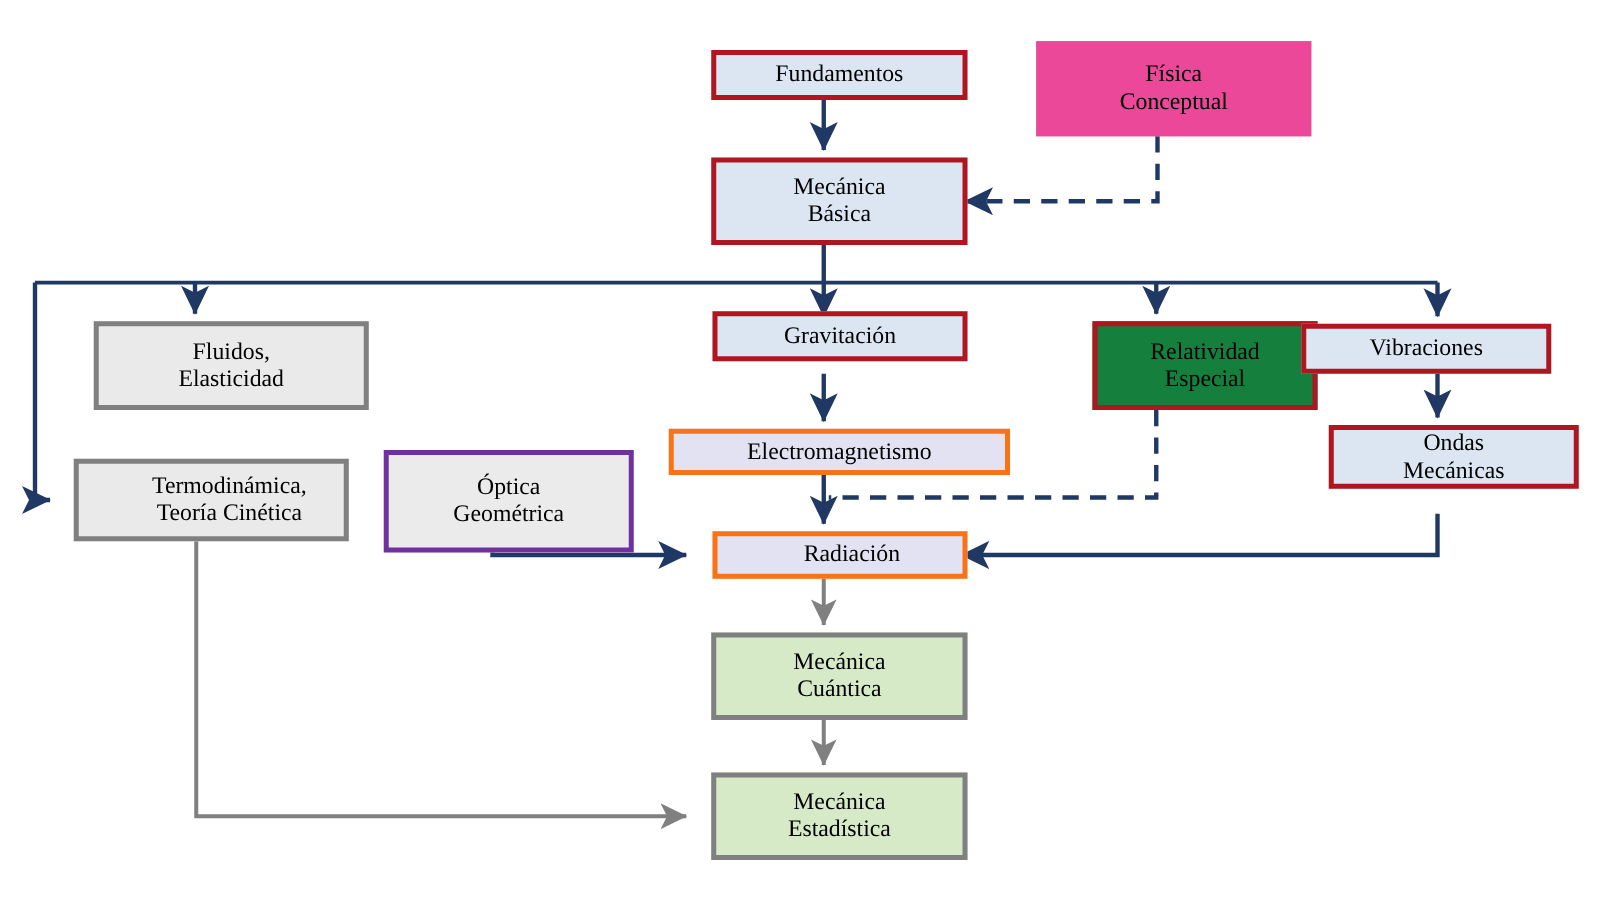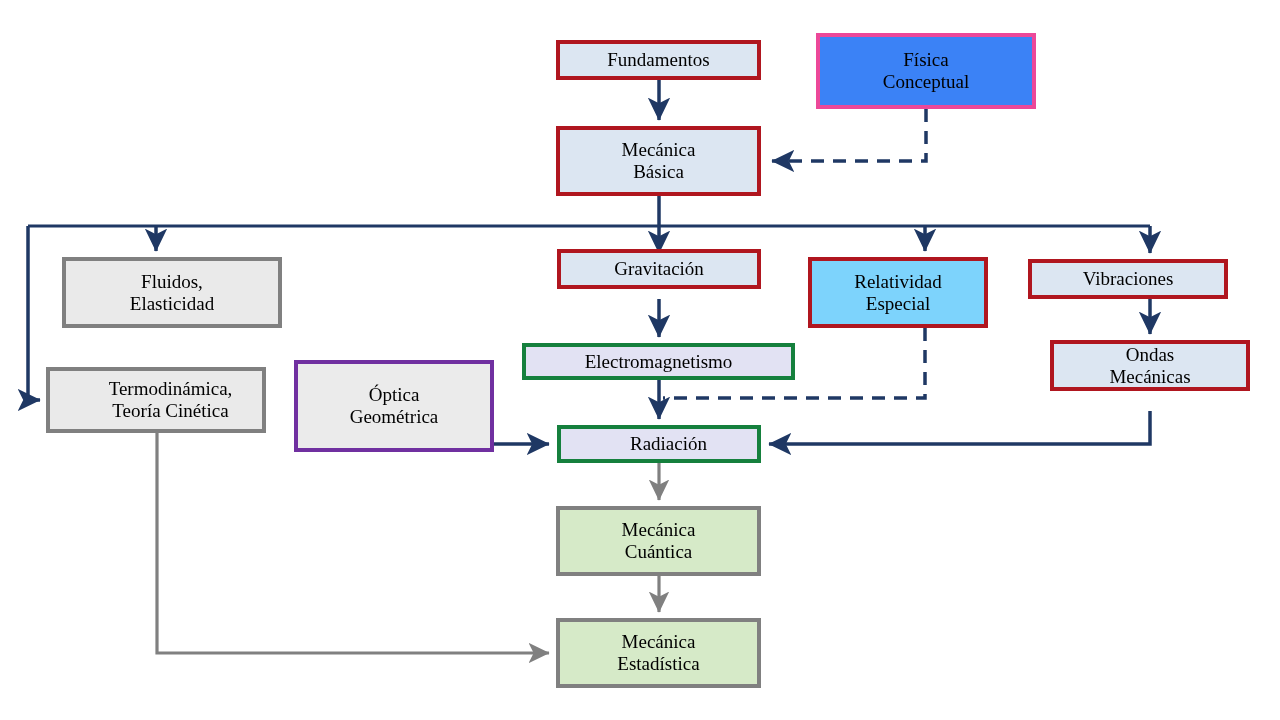--- a/index.html
+++ b/index.html
@@ -1,23 +1,23 @@
 <!DOCTYPE html>
 <html><head>
 <meta charset="utf-8">
 <style>
   html,body{margin:0;padding:0;background:#ffffff;}
   body{width:1280px;height:720px;overflow:hidden;font-family:"Liberation Serif","DejaVu Serif",serif;}
   #diagram{position:relative;width:1280px;height:720px;background:#ffffff;}
   #edges{position:absolute;left:0;top:0;width:1280px;height:720px;}
-  .node{position:absolute;box-sizing:border-box;display:flex;align-items:center;justify-content:center;text-align:center;line-height:1.15;color:#000000;font-size:19px;white-space:pre-line;}
+  .node{position:absolute;box-sizing:border-box;display:flex;align-items:center;justify-content:center;text-align:center;line-height:1.15;color:#000000;font-size:19px;white-space:pre-line;margin-left:13px;}
   .node.red{border:4px solid #B0161F;background:#DCE6F2;}
   .node.gray{border:4px solid #808080;background:#EAEAEA;}
-  .node.yellow{border:4px solid #ec4899;background:#3b82f6;}
-  .node.purple{border:4px solid #15803d;background:#E2E2F3;}
+  .node.yellow{border:8px solid #ec4899;background:#ec4899;}
+  .node.purple{border:4px solid #f97316;background:#E2E2F3;}
   .node.purple-gray{border:4px solid #7030A0;background:#EBEBEB;}
   .node.green{border:4px solid #808080;background:#D6EAC8;}
 </style>
 </head>
 <body>
 
 <div id="diagram">
 
   <svg id="edges" viewBox="0 0 1280 720" xmlns="http://www.w3.org/2000/svg">
     <defs>
@@ -67,25 +67,25 @@
   <div class="node red" style="left:556px;top:40px;width:205px;height:40px;">Fundamentos</div>
   <div class="node yellow" style="left:816px;top:33px;width:220px;height:76px;">Física
 Conceptual</div>
   <div class="node red" style="left:556px;top:126px;width:205px;height:70px;">Mecánica
 Básica</div>
   <div class="node gray" style="left:62px;top:257px;width:220px;height:71px;">Fluidos,
 Elasticidad</div>
   <div class="node gray" style="left:46px;top:367px;width:220px;height:66px;padding-left:29px;">Termodinámica,
 Teoría Cinética</div>
   <div class="node red" style="left:557px;top:249px;width:204px;height:40px;">Gravitación</div>
-  <div class="node red" style="left:808px;top:257px;width:180px;height:71px;background:#7dd3fc;">Relatividad
+  <div class="node red" style="left:861px;top:257px;width:180px;height:71px;background:#15803d;">Relatividad
 Especial</div>
   <div class="node red" style="left:1028px;top:259px;width:200px;height:40px;">Vibraciones</div>
   <div class="node purple" style="left:522px;top:343px;width:273px;height:37px;">Electromagnetismo</div>
-  <div class="node purple-gray" style="left:294px;top:360px;width:200px;height:92px;">Óptica
+  <div class="node purple-gray" style="left:294px;top:360px;width:200px;height:82px;">Óptica
 Geométrica</div>
   <div class="node red" style="left:1050px;top:340px;width:200px;height:51px;">Ondas
 Mecánicas</div>
   <div class="node purple" style="left:557px;top:425px;width:204px;height:38px;padding-left:19px;">Radiación</div>
   <div class="node green" style="left:556px;top:506px;width:205px;height:70px;">Mecánica
 Cuántica</div>
   <div class="node green" style="left:556px;top:618px;width:205px;height:70px;">Mecánica
 Estadística</div>
 
 </div>

